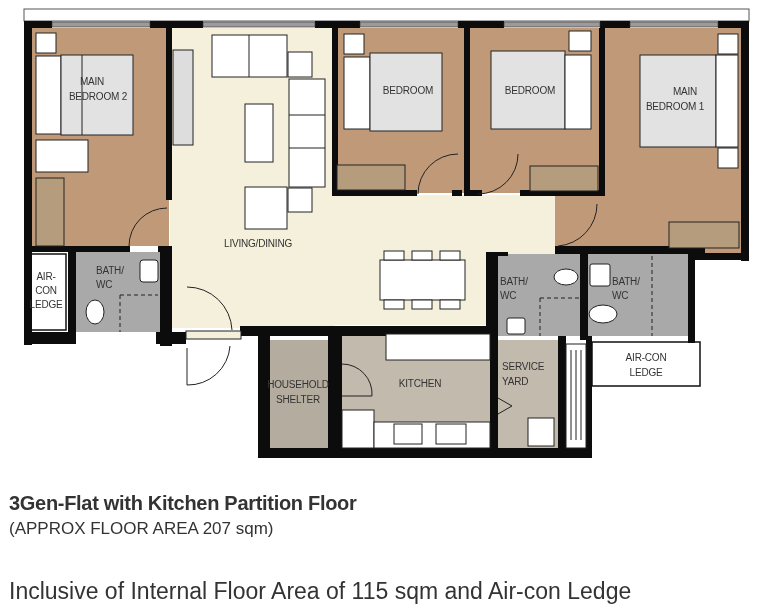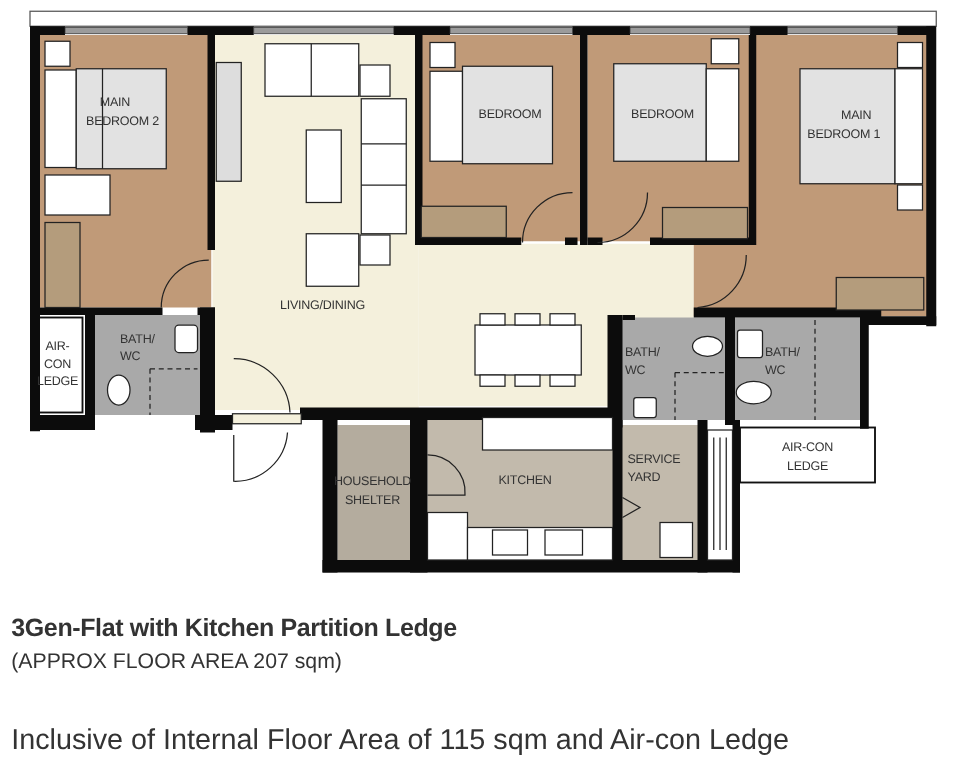--- a/index.html
+++ b/index.html
@@ -203,15 +203,15 @@
     <rect x="566" y="344" width="20" height="104"></rect>
     <line x1="571" y1="350" x2="571" y2="440"></line>
     <line x1="576" y1="350" x2="576" y2="440"></line>
     <line x1="581" y1="350" x2="581" y2="440"></line>
     <path d="M498 398 L512 406 L498 414" fill="none"></path>
   </g>
   <text class="room-label" x="502" y="370"><tspan>SERVICE</tspan></text>
   <text class="room-label" x="502" y="385"><tspan>YARD</tspan></text>
 </svg>
 
-<div class="caption caption-title">3Gen-Flat with Kitchen Partition Ledge</div>
+<div class="caption caption-title">3Gen-Flat with Kitchen Partition Floor</div>
 <div class="caption caption-sub">(APPROX FLOOR AREA 207 sqm)</div>
 <div class="caption caption-note">Inclusive of Internal Floor Area of 115 sqm and Air-con Ledge</div>
 
 </body></html>

